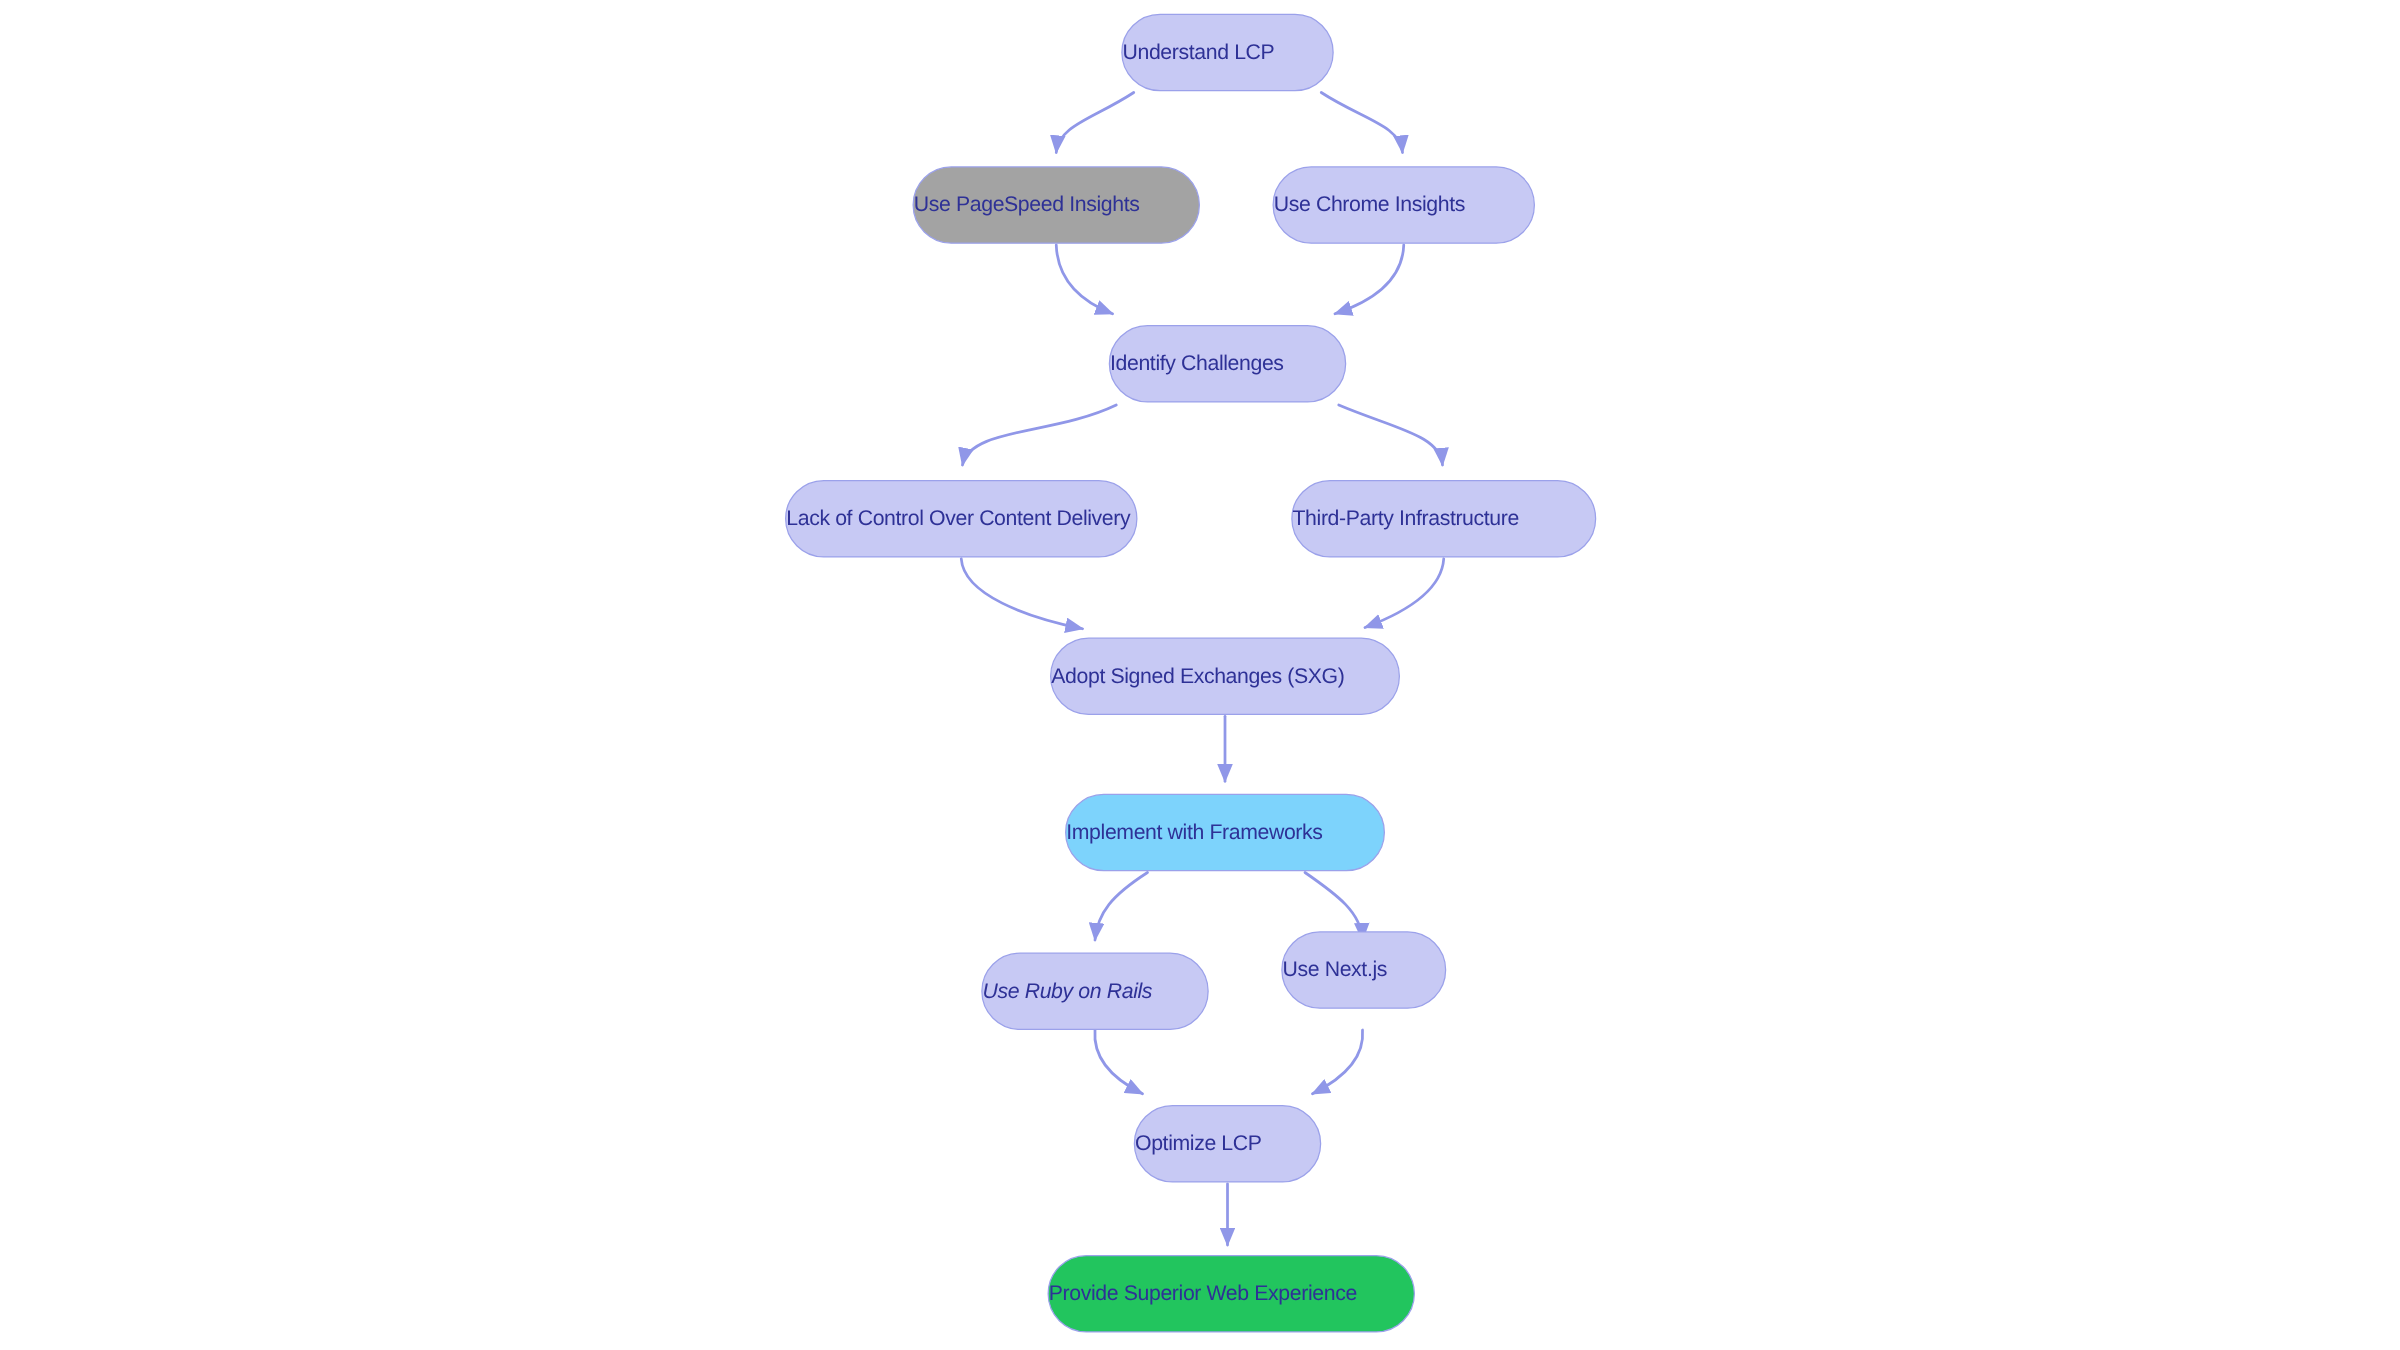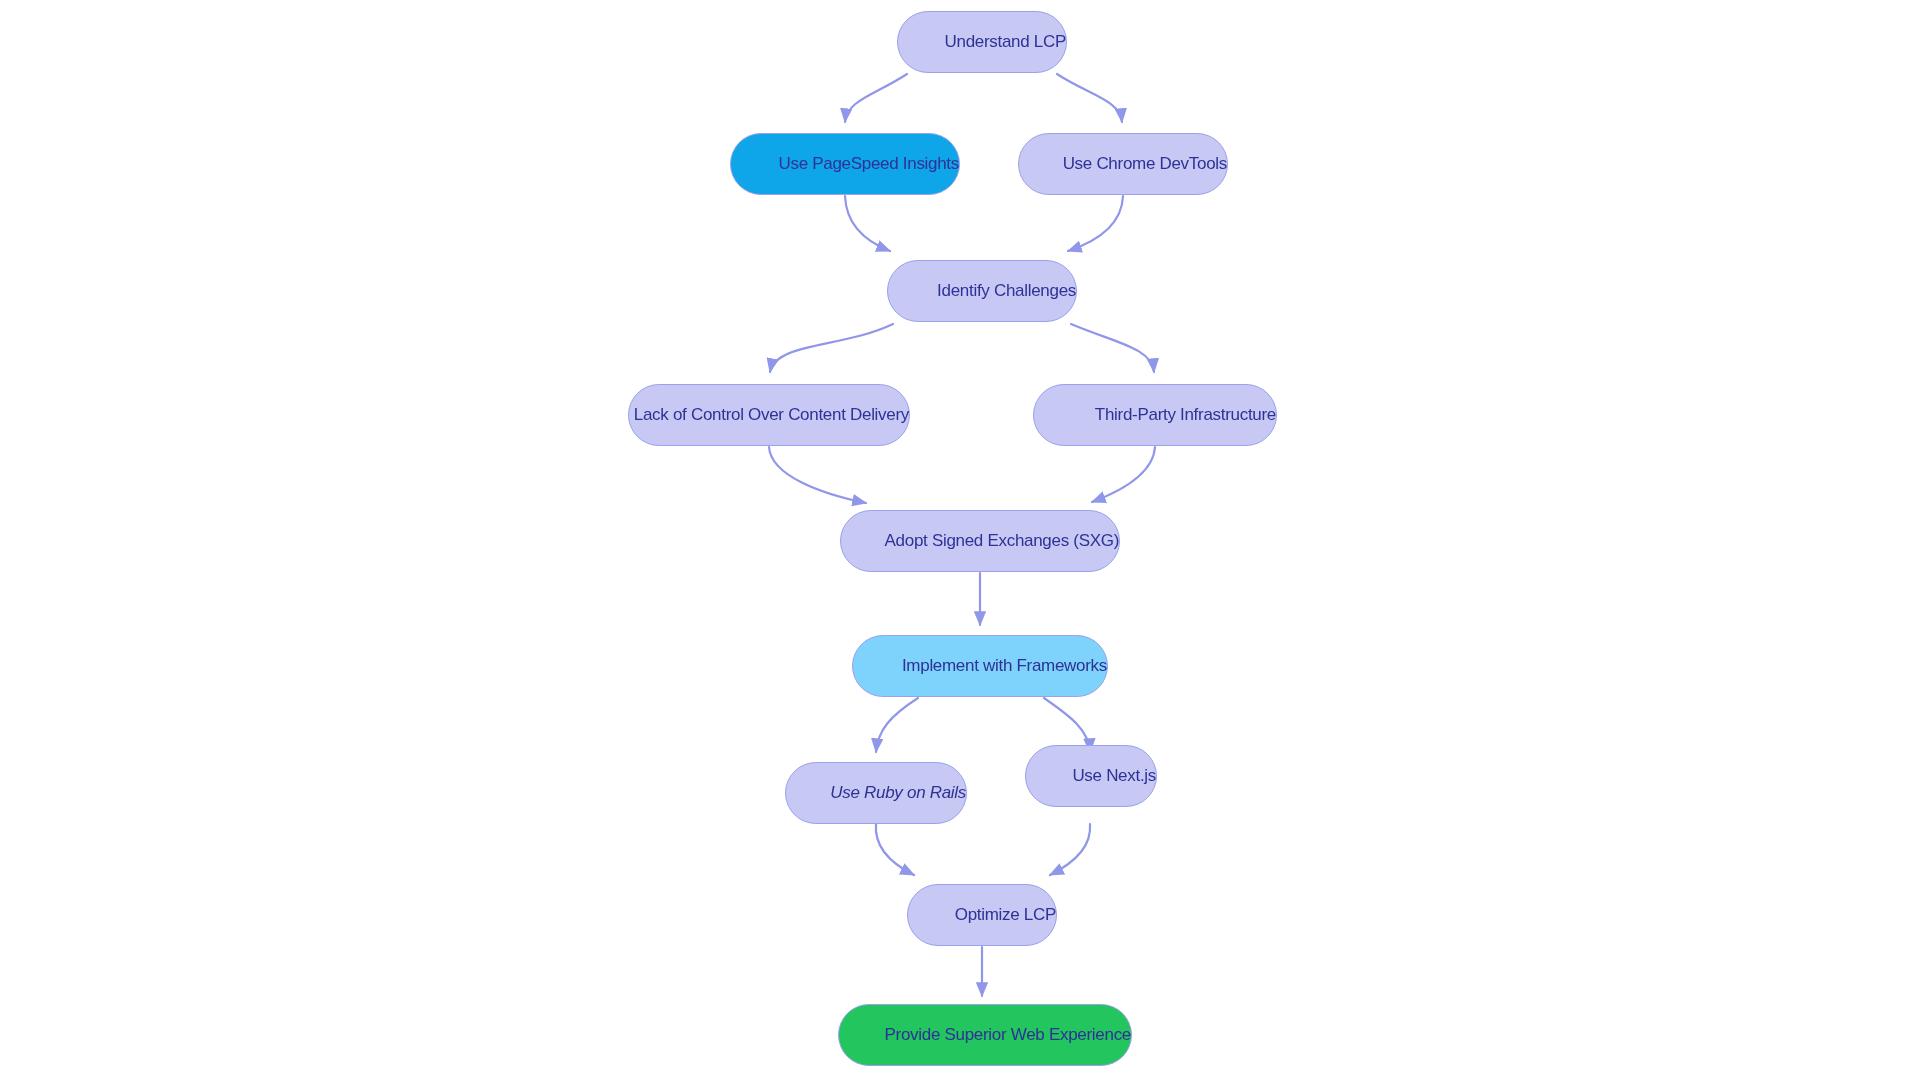--- a/index.html
+++ b/index.html
@@ -29,21 +29,21 @@
     fill: none;
     stroke-width: 2.2px;
     stroke-linecap: round;
   }
   .node {
     position: absolute;
     height: 62px;
     border-radius: 31px;
     display: flex;
     align-items: center;
-    justify-content: flex-end;
+    justify-content: flex-start;
     transform: translate(-50%, -50%);
     box-sizing: border-box;
     white-space: nowrap;
   }
   .node-label {
     font-size: 17px;
     letter-spacing: -0.3px;
     white-space: nowrap;
   }
 </style>
@@ -71,25 +71,25 @@
         <path class="edge" stroke="#9097e8" marker-end="url(#arrowhead)" d="M 1044 698 C 1070 716 1089 730 1090 752"></path>
         <path class="edge" stroke="#9097e8" marker-end="url(#arrowhead)" d="M 876 824 C 874 848 892 864 914 875"></path>
         <path class="edge" stroke="#9097e8" marker-end="url(#arrowhead)" d="M 1090 824 C 1092 848 1072 864 1050 875"></path>
         <path class="edge" stroke="#9097e8" marker-end="url(#arrowhead)" d="M 982 947 L 982 996"></path>
       </g>
   </svg>
   <div id="nodes-layer">
       <div class="node" style="left: 982px; top: 42px; width: 170px; background: rgb(199, 201, 244); border: 1.3px solid rgb(155, 161, 234); color: rgb(46, 49, 150);">
         <span class="node-label">Understand LCP</span>
       </div>
-      <div class="node" style="left: 845px; top: 164px; width: 230px; background: #0ea5e9; border: 1.3px solid rgb(155, 161, 234); color: rgb(46, 49, 150);">
+      <div class="node" style="left: 845px; top: 164px; width: 230px; background: #a3a3a3; border: 1.3px solid rgb(155, 161, 234); color: rgb(46, 49, 150);">
         <span class="node-label">Use PageSpeed Insights</span>
       </div>
       <div class="node" style="left: 1123px; top: 164px; width: 210px; background: rgb(199, 201, 244); border: 1.3px solid rgb(155, 161, 234); color: rgb(46, 49, 150);">
-        <span class="node-label">Use Chrome DevTools</span>
+        <span class="node-label">Use Chrome Insights</span>
       </div>
       <div class="node" style="left: 982px; top: 291px; width: 190px; background: rgb(199, 201, 244); border: 1.3px solid rgb(155, 161, 234); color: rgb(46, 49, 150);">
         <span class="node-label">Identify Challenges</span>
       </div>
       <div class="node" style="left: 769px; top: 415px; width: 282px; background: rgb(199, 201, 244); border: 1.3px solid rgb(155, 161, 234); color: rgb(46, 49, 150);">
         <span class="node-label">Lack of Control Over Content Delivery</span>
       </div>
       <div class="node" style="left: 1155px; top: 415px; width: 244px; background: rgb(199, 201, 244); border: 1.3px solid rgb(155, 161, 234); color: rgb(46, 49, 150);">
         <span class="node-label">Third-Party Infrastructure</span>
       </div>

